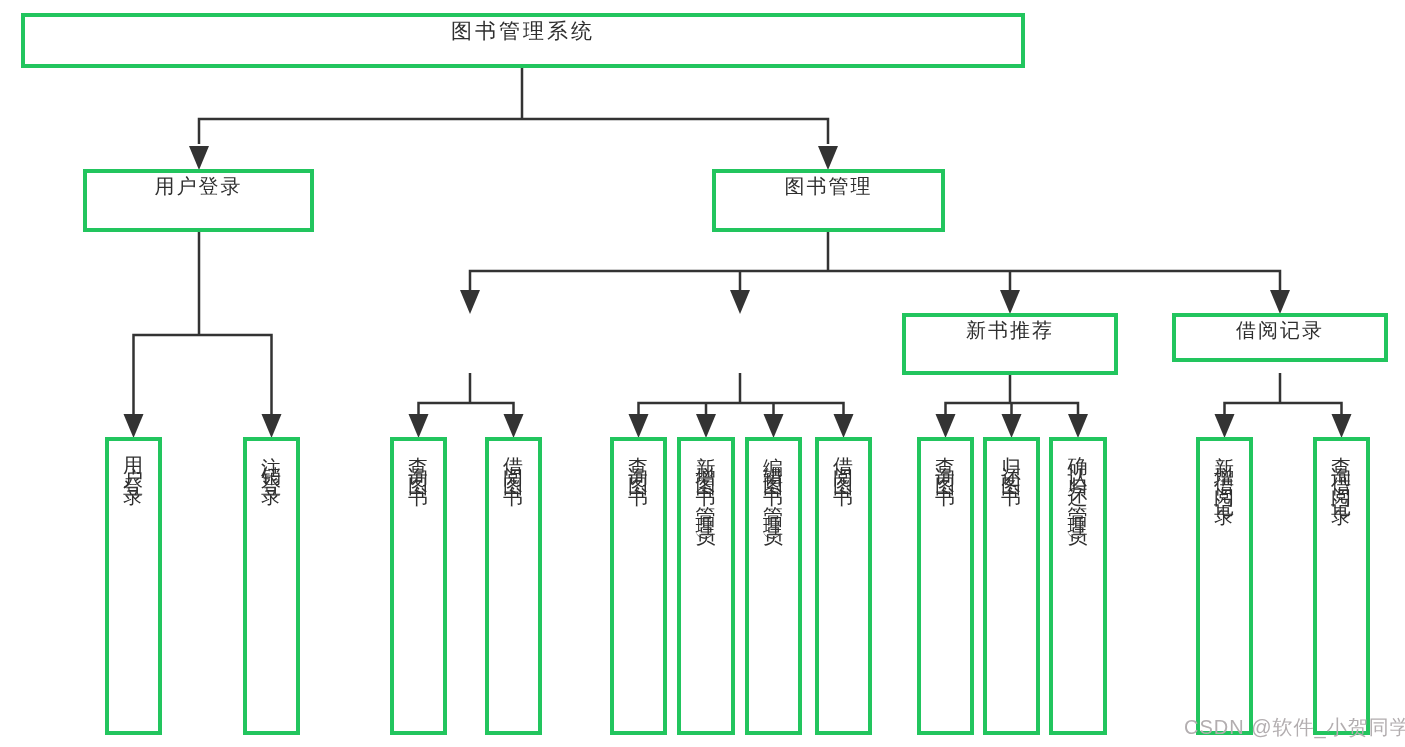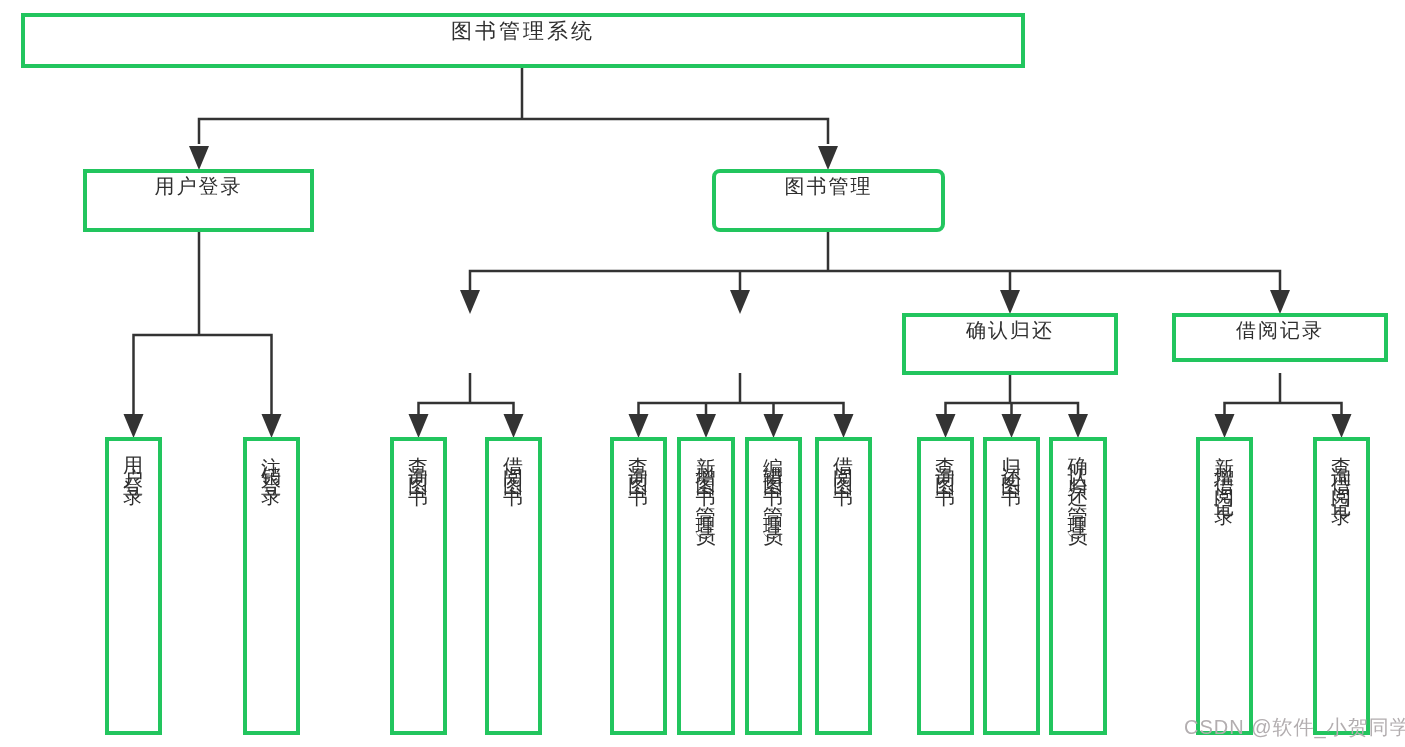--- a/index.html
+++ b/index.html
@@ -38,21 +38,21 @@
     left: 1184px; top: 714px;
     font-size: 20px;
     color: #b3aeb0;
     letter-spacing: 1px;
     white-space: nowrap;
     z-index: 5;
   }
   
   .n-root   { left: 21px;   top: 13px;  width: 1004px; height: 55px; }
   .n-l2a    { left: 83px;   top: 169px; width: 231px;  height: 63px; }
-  .n-l2b    { left: 712px;  top: 169px; width: 233px;  height: 63px; border-radius: 8px; }
+  .n-l2b    { left: 712px;  top: 169px; width: 233px;  height: 63px; }
   .n-s0     { left: 362px;  top: 313px; width: 216px;  height: 62px; }
   .n-s1     { left: 632px;  top: 313px; width: 216px;  height: 62px; }
   .n-s2     { left: 902px;  top: 313px; width: 216px;  height: 62px; }
   .n-s3     { left: 1172px; top: 313px; width: 216px;  height: 49px; }
   .leaf     { top: 437px; height: 298px; width: 57px; }
   .n-c0  { left: 105px; }
   .n-c1  { left: 243px; }
   .n-c2  { left: 390px; }
   .n-c3  { left: 485px; }
   .n-c4  { left: 610px; }
@@ -108,21 +108,21 @@
   </div>
 
   <div class="box n-l2a">
     <span class="h-label">用户登录</span>
   </div>
   <div class="box n-l2b">
     <span class="h-label">图书管理</span>
   </div>
 
   <div class="box n-s2">
-    <span class="h-label">确认归还</span>
+    <span class="h-label">新书推荐</span>
   </div>
   <div class="box n-s3">
     <span class="h-label">借阅记录</span>
   </div>
 
   <div class="box leaf v-box n-c0">
     <span>用户登录</span>
   </div>
   <div class="box leaf v-box n-c1">
     <span>注销登录</span>

